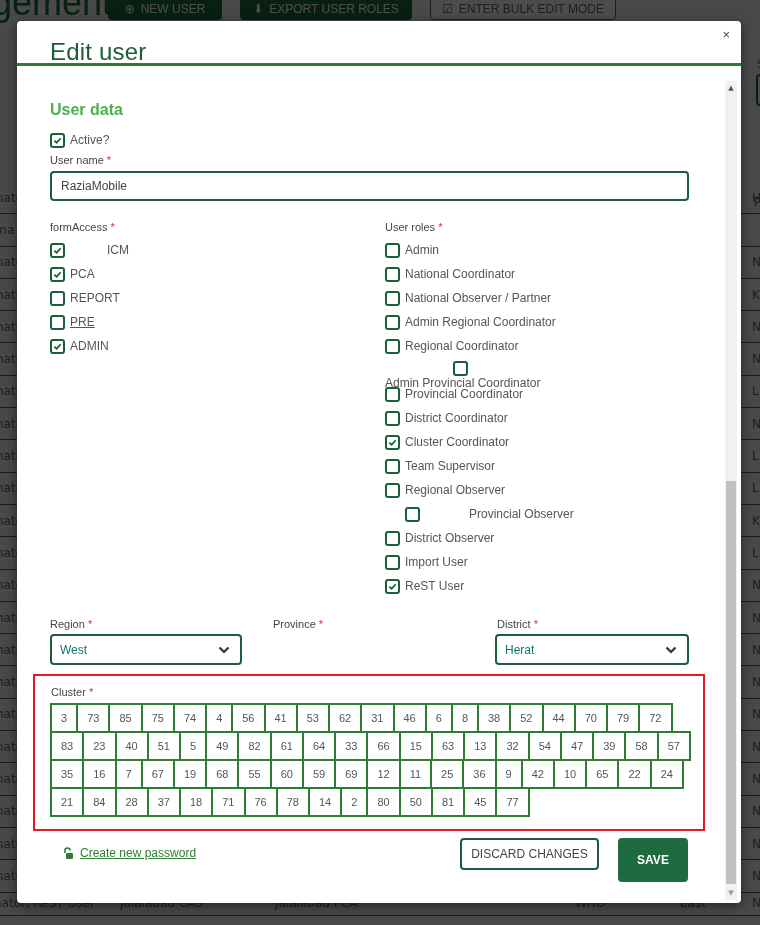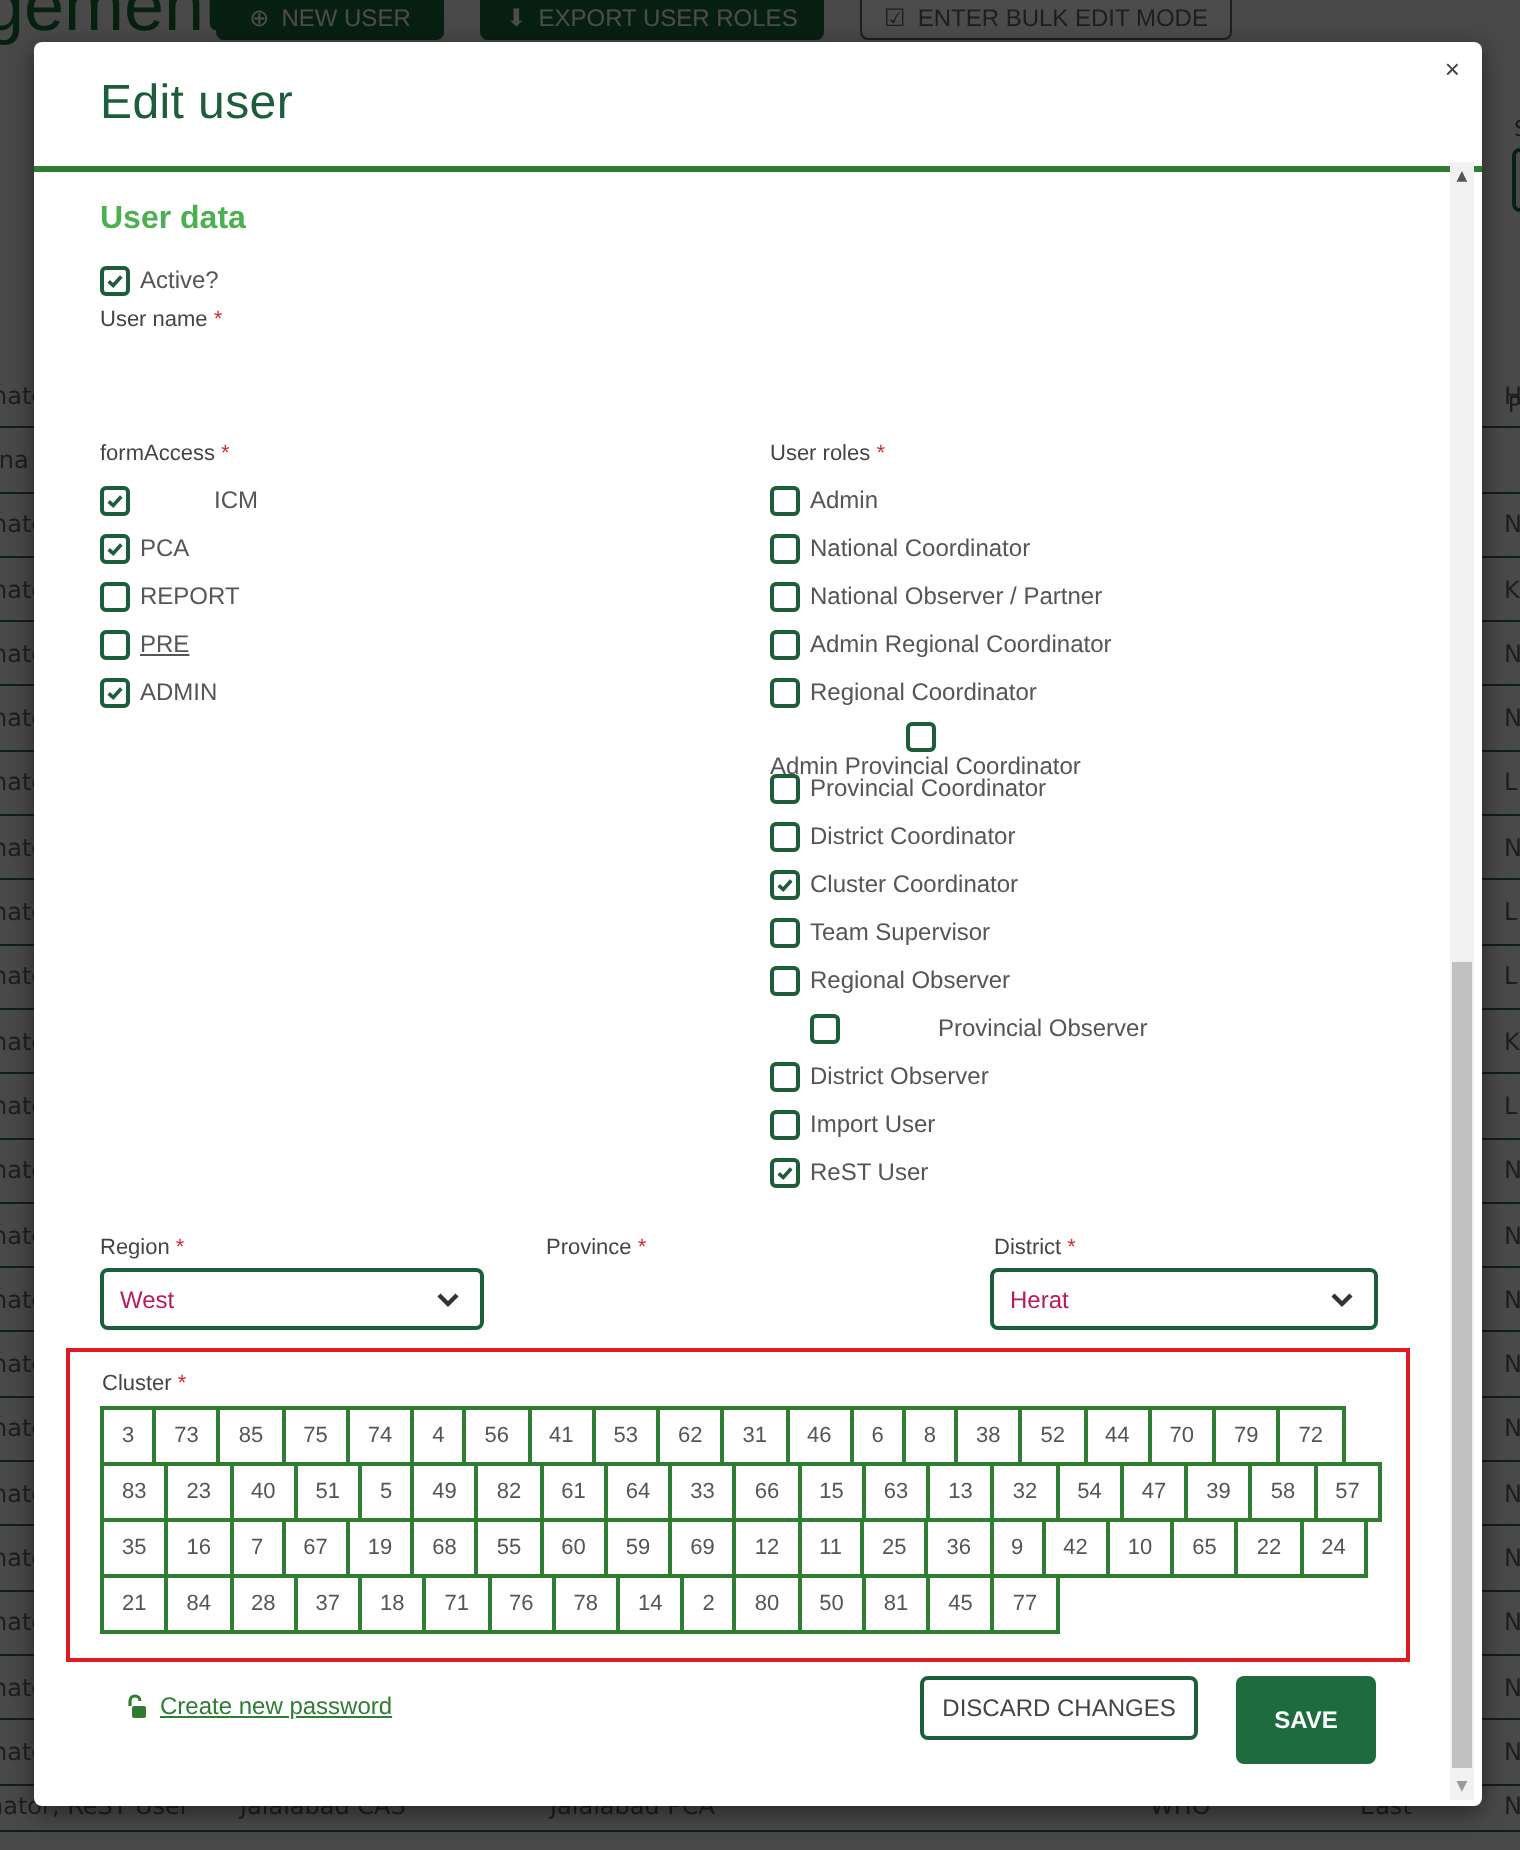--- a/index.html
+++ b/index.html
@@ -18,21 +18,21 @@
   .bg-row .r { position: absolute; left: 752px; }
   .bg-bottom { position: absolute; top: 890px; left: 0; right: 0; height: 26px; font-size: 12px; color: #666; border-bottom: 1px solid #3b6b49; }
   .bg-bottom span { position: absolute; top: 6px; }
   .bg-rightcol-head { position: absolute; left: 754px; top: 196px; font-size: 11px; color: #555; }
   .bg-select { position: absolute; left: 756px; top: 74px; width: 20px; height: 32px; border: 2px solid #1d6b3e; border-radius: 4px; }
   .bg-s { position: absolute; left: 757px; top: 58px; font-size: 11px; color: #555; }
   .overlay { position: absolute; inset: 0; background: rgba(0,0,0,0.7); }
 
   
   .modal { position: absolute; left: 17px; top: 21px; width: 724px; height: 882px; background: #fff; border-radius: 4px; box-shadow: 0 3px 12px rgba(0,0,0,0.5); overflow: hidden; }
-  .modal-header { height: 65px; border-bottom: 3px solid #2e7d32; position: relative; }
+  .modal-header { height: 45px; border-bottom: 3px solid #2e7d32; position: relative; }
   .modal-title { position: absolute; left: 33px; top: 17px; font-size: 24px; color: #1d5e3a; font-family: "Liberation Sans", sans-serif; letter-spacing: 0.2px; }
   .close-btn { position: absolute; right: 11px; top: 6px; font-size: 13px; color: #444; cursor: pointer; font-family: "Liberation Sans", sans-serif; }
 
   .modal-body { position: absolute; top: 60px; left: 0; right: 0; bottom: 0; }
   .scrollbar { position: absolute; right: 4px; top: 0; width: 12px; bottom: 3px; background: #f1f1f1; }
   .scroll-up, .scroll-down { position: absolute; left: 0; width: 12px; height: 14px; font-size: 7px; color: #555; text-align: center; line-height: 14px; }
   .scroll-up { top: 0; }
   .scroll-down { bottom: 0; color: #999; }
   .scroll-thumb { position: absolute; left: 1px; width: 10px; top: 400px; bottom: 16px; background: #c1c1c1; }
 
@@ -40,21 +40,21 @@
 
   .cb-row { position: absolute; display: flex; align-items: center; height: 18px; font-size: 12px; color: #555; font-family: "Liberation Sans", sans-serif; }
   .cb { width: 15px; height: 15px; border: 2px solid #1d5e3a; border-radius: 3px; margin-right: 5px; display: flex; align-items: center; justify-content: center; flex-shrink: 0; }
   .cb svg { width: 9px; height: 9px; }
 
   .field-label { position: absolute; font-size: 11px; color: #444; font-family: "Liberation Sans", sans-serif; }
   .req { color: #d32f2f; }
 
   .text-input { position: absolute; left: 33px; top: 90px; width: 639px; height: 30px; border: 2px solid #1d5e3a; border-radius: 4px; padding-left: 9px; font-size: 12px; color: #444; font-family: "Liberation Sans", sans-serif; display: flex; align-items: center; background: #fff; }
 
-  .select { position: absolute; height: 31px; border: 2px solid #1d5e3a; border-radius: 4px; font-size: 12px; color: #be185d; padding-left: 8px; display: flex; align-items: center; font-family: "Liberation Sans", sans-serif; background: #fff; }
+  .select { position: absolute; height: 31px; border: 2px solid #1d5e3a; border-radius: 4px; font-size: 12px; color: #0f766e; padding-left: 8px; display: flex; align-items: center; font-family: "Liberation Sans", sans-serif; background: #fff; }
   .select .chev { position: absolute; right: 10px; top: 9px; width: 12px; height: 10px; }
 
   .cluster-box { position: absolute; left: 16px; top: 593px; width: 672px; height: 157px; border: 2px solid #e21b23; }
   .cluster-label { position: absolute; left: 16px; top: 10px; font-size: 11px; color: #444; font-family: "Liberation Sans", sans-serif; }
   .chips { position: absolute; left: 15px; top: 27px; width: 640px; display: flex; flex-wrap: wrap; }
   .chip { height: 30px; border: 2px solid #2e7d32; margin-right: -2px; margin-bottom: -2px; display: flex; align-items: center; justify-content: center; font-size: 11px; color: #555; background: #fff; padding: 0 9px; font-family: "Liberation Sans", sans-serif; cursor: pointer; }
 
   .pw-link { position: absolute; left: 45px; top: 765px; display: flex; align-items: center; gap: 6px; font-size: 12px; color: #2e7d32; text-decoration: underline; font-family: "Liberation Sans", sans-serif; cursor: pointer; }
   .pw-link svg { width: 12px; height: 13px; }
 
@@ -201,20 +201,23 @@
       <span class="cb">
           <svg viewBox="0 0 10 10">
             <path d="M1.5 5.2 L4 7.5 L8.5 2.5" stroke="#1d5e3a" stroke-width="2" fill="none"></path>
           </svg>
         </span>
       <span>Active?</span>
     </div>
 
     <div class="field-label" style="left:33px;top:73px;">
       <span>User name</span> <span class="req">*</span>
+    </div>
+    <div class="text-input">
+      <span>RaziaMobile</span>
     </div>
 
     <div class="field-label" style="left:33px;top:140px;">
       <span>formAccess</span> <span class="req">*</span>
     </div>
     <div id="form-access-list">
         <div class="cb-row" style="left: 33px; top: 160px; gap: 37px;">
           <span class="cb">
             <svg viewBox="0 0 10 10">
               <path d="M1.5 5.2 L4 7.5 L8.5 2.5" stroke="#1d5e3a" stroke-width="2" fill="none"></path>

